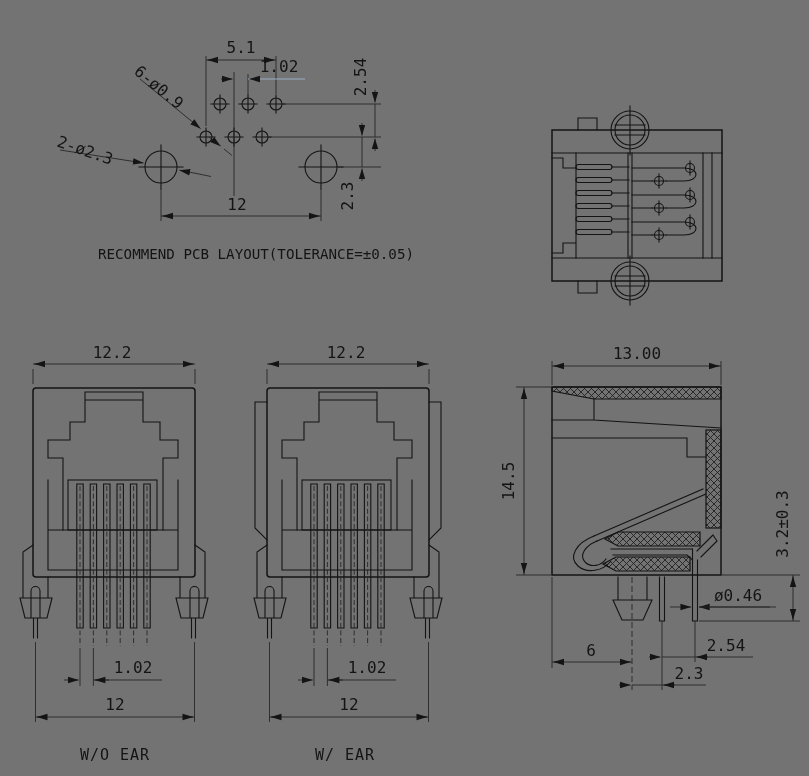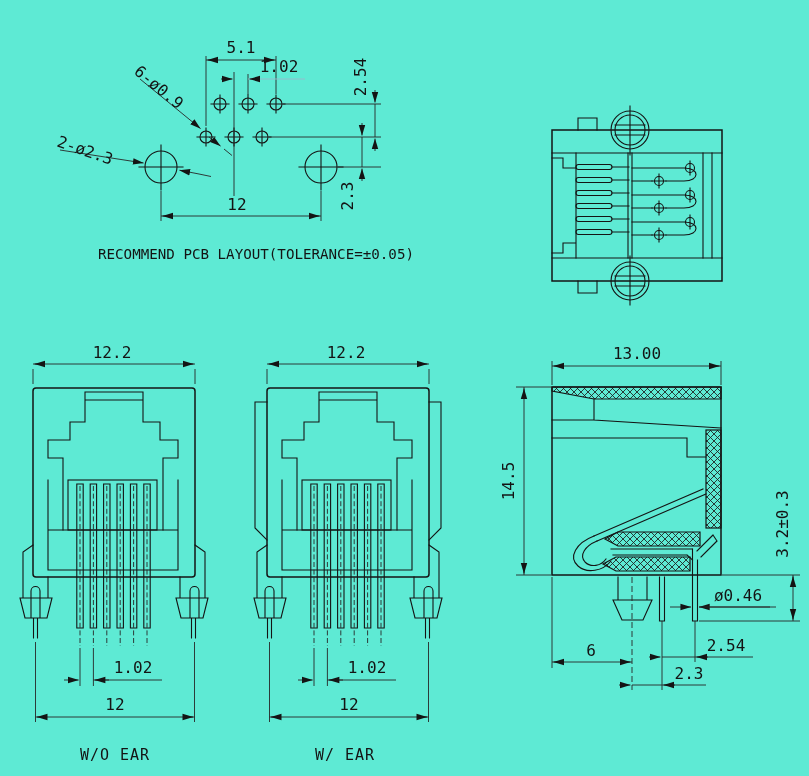--- a/index.html
+++ b/index.html
@@ -1,16 +1,16 @@
 <!DOCTYPE html>
 <html><head>
 <meta charset="utf-8">
 <style>
   html,body{margin:0;padding:0;background:#fff;}
-  .sheet{position:relative;width:809px;height:776px;background:#5eead4;overflow:hidden;}
+  .sheet{position:relative;width:809px;height:776px;background:#737373;overflow:hidden;}
   svg{position:absolute;left:0;top:0;}
   svg text{font-family:"DejaVu Sans Mono","Liberation Mono",monospace;fill:#141414;}
   .dimtxt{font-size:16px;}
   .captxt{font-size:15px;letter-spacing:1px;}
   .notetxt{font-size:14.5px;}
   .ol{stroke:#141414;stroke-width:1.5;fill:none;stroke-linejoin:miter;stroke-linecap:square;}
   .ml{stroke:#141414;stroke-width:1.1;fill:none;stroke-linecap:square;}
   .tl{stroke:#272727;stroke-width:0.9;fill:none;stroke-linecap:butt;}
   .cl{stroke:#272727;stroke-width:0.9;fill:none;stroke-dasharray:6 3;}
   .pindash{stroke:#272727;stroke-width:0.9;fill:none;stroke-dasharray:5 2.6;}

